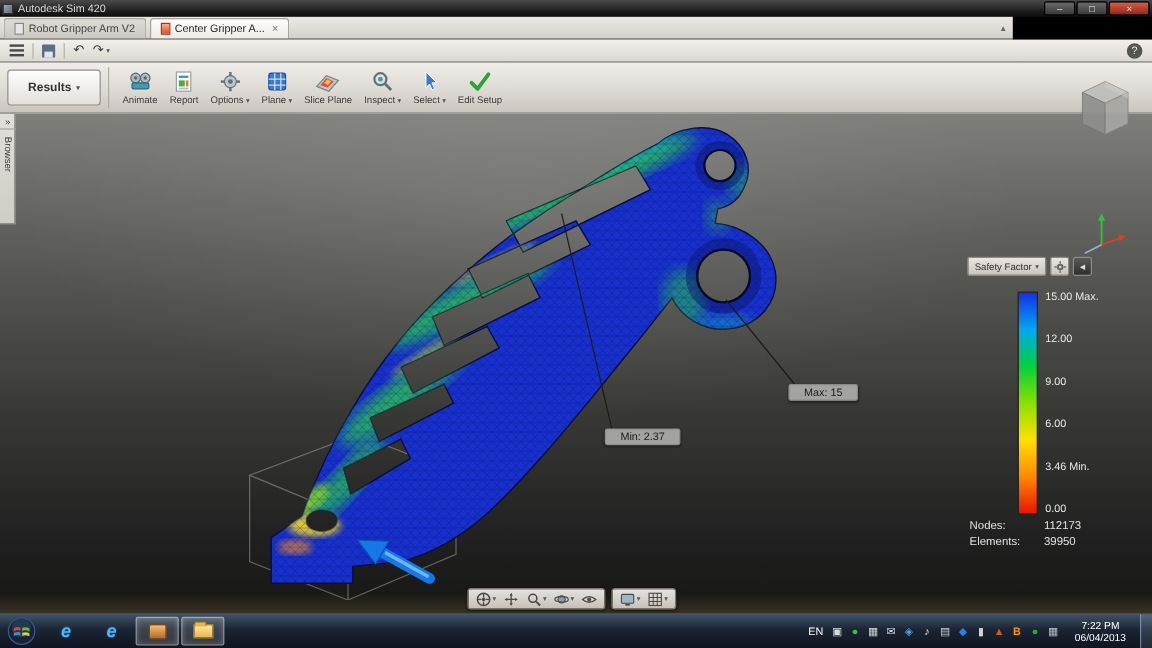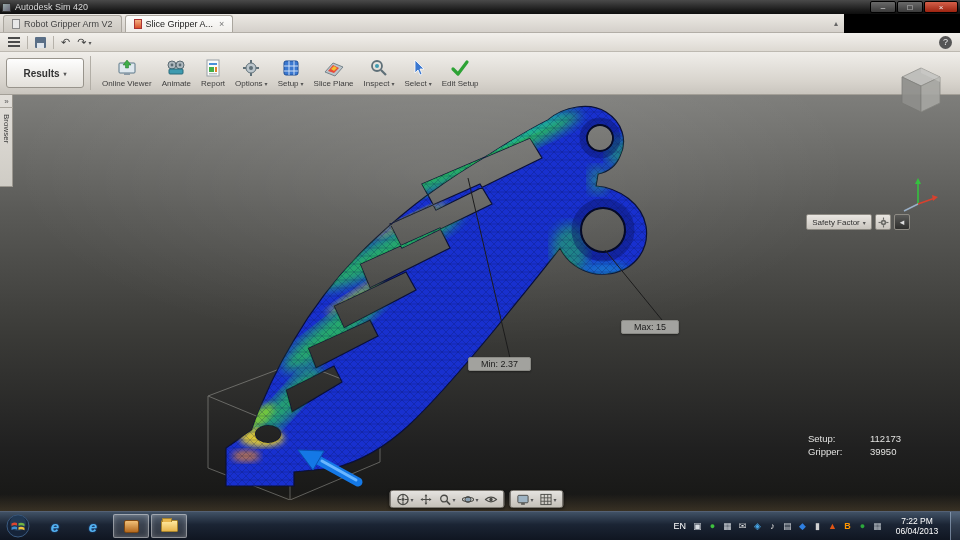--- a/index.html
+++ b/index.html
@@ -72,21 +72,21 @@
   
   #browser-strip { left:0; top:0; width:13px; height:92px; background:linear-gradient(#e2dfda,#cfccc5);
     border-right:1px solid #9b978f; border-bottom:1px solid #9b978f; }
   #browser-expand { width:13px; height:13px; font-size:8px; color:#555; display:flex;
     align-items:center; justify-content:center; border-bottom:1px solid #aaa69e; }
   #browser-label { writing-mode:vertical-rl; font-size:8px; color:#3c3c3c; margin:6px 0 0 2px; }
 
   
   .callout { position:absolute; background:rgba(178,178,173,.88); border:1px solid #8a8a85;
     border-radius:2px; font-size:9px; color:#1c1c1c; padding:1px 12px; white-space:nowrap;
-    box-shadow:0 1px 2px rgba(0,0,0,.4); }
+    box-shadow:0 1px 2px rgba(0,0,0,.4);margin-left:36px; }
 
   
   #legend-controls { position:absolute; left:806px; top:119px; display:flex; gap:3px; align-items:center; }
   #safety-factor-btn { width:66px; height:16px; border:1px solid #8d8a83; border-radius:2px;
     background:linear-gradient(#e9e6e1,#c9c5be); font-size:8px; color:#2e2e2e;
     display:flex; align-items:center; justify-content:center; gap:3px; }
   .mini-btn { width:16px; height:16px; border:1px solid #8d8a83; border-radius:2px;
     background:linear-gradient(#e9e6e1,#c9c5be); display:flex; align-items:center; justify-content:center;
     font-size:9px; color:#444; }
   .mini-btn.dark { background:linear-gradient(#5a5a58,#2e2e2c); color:#ddd; }
@@ -153,21 +153,21 @@
     </div>
   </div>
 
   <div id="tabrow" class="abs">
     <div class="doc-tab">
       <span class="doc-ico"></span>
       <span>Robot Gripper Arm V2</span>
     </div>
     <div class="doc-tab active">
       <span class="doc-ico red"></span>
-      <span>Slice Gripper A...</span>
+      <span>Center Gripper A...</span>
       <span class="tab-close">×</span>
     </div>
     <span class="rowright">▴</span>
   </div>
 
   <div id="quickbar" class="abs">
     <span class="hamburger"></span>
     <span class="vsep"></span>
     <span class="floppy"></span>
     <span class="vsep"></span>
@@ -179,30 +179,20 @@
     <span class="rowright">?</span>
   </div>
 
   <div id="ribbon" class="abs">
     <div id="results-btn">
       <span>Results</span>
       <span class="caret">▾</span>
     </div>
     <span class="rib-sep"></span>
 
-    <div class="rib-item">
-      <span class="rib-ic">
-        <svg width="20" height="18" viewBox="0 0 20 18">
-            <rect x="2" y="4" width="16" height="10" rx="1" fill="#dfe8ee" stroke="#5b7788"></rect>
-            <path d="M10 1 L14 6 L11.5 6 L11.5 9 L8.5 9 L8.5 6 L6 6 Z" fill="#3fae49" stroke="#1e7028" stroke-width="0.5"></path>
-            <rect x="7" y="14" width="6" height="2" fill="#8a9aa6"></rect>
-          </svg>
-      </span>
-      <span class="rib-lbl">Online Viewer</span>
-    </div>
 
     <div class="rib-item">
       <span class="rib-ic">
         <svg width="20" height="18" viewBox="0 0 20 18">
             <circle cx="6" cy="6" r="4" fill="#aeb8be" stroke="#5a6a72"></circle>
             <circle cx="14" cy="6" r="4" fill="#aeb8be" stroke="#5a6a72"></circle>
             <circle cx="6" cy="6" r="1.4" fill="#5a6a72"></circle>
             <circle cx="14" cy="6" r="1.4" fill="#5a6a72"></circle>
             <rect x="3" y="10" width="14" height="5" rx="1" fill="#3f9bb0" stroke="#2a6a7a"></rect>
           </svg>
@@ -242,21 +232,21 @@
     </div>
 
     <div class="rib-item">
       <span class="rib-ic">
         <svg width="20" height="18" viewBox="0 0 20 18">
             <rect x="3" y="2" width="14" height="14" rx="2" fill="#3b78d0" stroke="#1e4f96"></rect>
             <path d="M3 7 H17 M3 12 H17 M8 2 V16 M13 2 V16" stroke="#cfe0f6" stroke-width="1"></path>
           </svg>
       </span>
       <span class="rib-lbl">
-        <span>Setup</span>
+        <span>Plane</span>
         <span class="caret">▾</span>
       </span>
     </div>
 
     <div class="rib-item">
       <span class="rib-ic">
         <svg width="22" height="18" viewBox="0 0 22 18">
             <polygon points="2,13 10,4 20,8 12,17" fill="#b9c4cb" stroke="#6a7a82" opacity="0.9"></polygon>
             <polygon points="5,12 10,6 16,9 11,14" fill="#e8493a"></polygon>
             <polygon points="8,10 11,7 14,9 11,12" fill="#f2c12e"></polygon>
@@ -405,28 +395,39 @@
             <circle cx="10" cy="10" r="2" fill="#d9d6d0"></circle>
             <rect x="9" y="1" width="2" height="4" fill="#6a6a66"></rect>
             <rect x="9" y="15" width="2" height="4" fill="#6a6a66"></rect>
             <rect x="1" y="9" width="4" height="2" fill="#6a6a66"></rect>
             <rect x="15" y="9" width="4" height="2" fill="#6a6a66"></rect>
           </svg>
       </div>
       <div class="mini-btn dark">◂</div>
     </div>
 
+    <div id="legend">
+      <div id="legend-colorbar" style="background: linear-gradient(rgb(20, 48, 232), rgb(0, 168, 240), rgb(0, 210, 60), rgb(140, 224, 0), rgb(255, 224, 0), rgb(255, 136, 0), rgb(232, 20, 0));"></div>
+      <div id="legend-ticks">
+        <span>15.00 Max.</span>
+        <span>12.00</span>
+        <span>9.00</span>
+        <span>6.00</span>
+        <span>3.46 Min.</span>
+        <span>0.00</span>
+      </div>
+    </div>
 
     <div id="stats">
       <div class="row">
-          <span class="lbl">Setup:</span>
+          <span class="lbl">Nodes:</span>
         <span>112173</span>
         </div>
       <div class="row">
-          <span class="lbl">Gripper:</span>
+          <span class="lbl">Elements:</span>
         <span>39950</span>
         </div>
     </div>
 
     <div id="navbar">
       <div class="nav-group">
         <span class="nav-btn">
           <svg width="13" height="13" viewBox="0 0 14 14">
               <circle cx="7" cy="7" r="5.5" fill="none" stroke="#4a4a46" stroke-width="1.4"></circle>
               <circle cx="7" cy="7" r="1.6" fill="#4a4a46"></circle>

